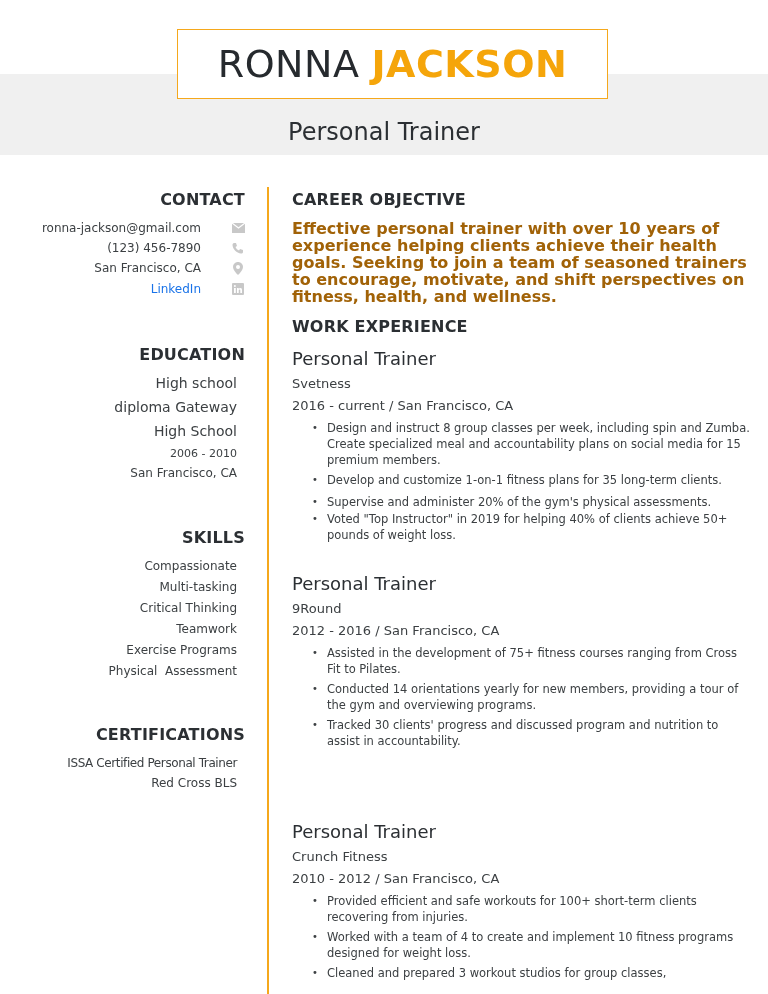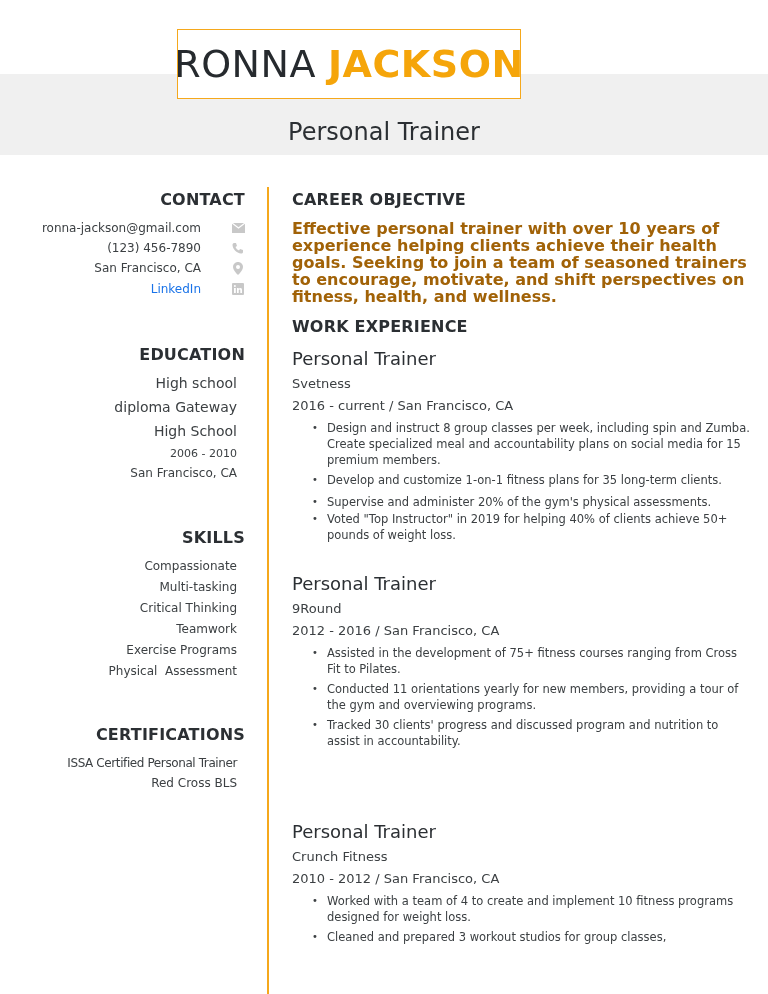--- a/index.html
+++ b/index.html
@@ -1,20 +1,20 @@
 <!DOCTYPE html>
 <html><head>
 <meta charset="utf-8">
 <style>
   * { box-sizing: border-box; margin: 0; padding: 0; }
   html, body { width: 768px; height: 994px; overflow: hidden; background: #ffffff; }
   body { position: relative; font-family: "DejaVu Sans", sans-serif; color: #2b2f33; }
 
   .gray-band { position: absolute; left: 0; top: 74px; width: 768px; height: 81px; background: #f0f0f0; }
-  .name-box { position: absolute; left: 177px; top: 29px; width: 344px; height: 70px; border: 1.5px solid #f5a81c; background: #ffffff; display: flex; align-items: center; justify-content: center; }
+  .name-box { position: absolute; left: 177px; top: 29px; width: 431px; height: 70px; border: 1.5px solid #f5a81c; background: #ffffff; display: flex; align-items: center; justify-content: center; }
   .name-box .first { font-size: 38px; color: #262a2e; letter-spacing: 0.5px; }
   .name-box .last { font-size: 38px; color: #f5a50a; font-weight: bold; margin-left: 12px; letter-spacing: 0.5px; }
   .job-title { position: absolute; left: 0; top: 118px; width: 768px; text-align: center; font-size: 24px; color: #2b2f33; }
 
   .divider { position: absolute; left: 267px; top: 187px; width: 2px; height: 807px; background: #f5a81c; }
 
   .left-col { position: absolute; left: 0; top: 0; width: 245px; text-align: right; }
   .sec-head-l { position: absolute; right: 0; font-size: 16px; font-weight: bold; color: #2b2f33; letter-spacing: 0.2px; }
   .contact-row { position: absolute; right: 0; font-size: 12px; color: #3c4043; display: flex; align-items: center; justify-content: flex-end; gap: 24px; }
   .contact-row .ico { width: 14px; height: 14px; margin-left: 6px; display: inline-flex; align-items: center; justify-content: center; }
@@ -125,27 +125,28 @@
       <li>Voted "Top Instructor" in 2019 for helping 40% of clients achieve 50+ pounds of weight loss.</li>
     </ul>
   </div>
 
   <div class="job" style="top:571px;">
     <div class="job-title-r">Personal Trainer</div>
     <div class="company">9Round</div>
     <div class="period">2012 - 2016 / San Francisco, CA</div>
     <ul class="bullets">
       <li>Assisted in the development of 75+ fitness courses ranging from Cross Fit to Pilates.</li>
-      <li>Conducted 11 orientations yearly for new members, providing a tour of the gym and overviewing programs.</li>
+      <li>Conducted 14 orientations yearly for new members, providing a tour of the gym and overviewing programs.</li>
       <li>Tracked 30 clients' progress and discussed program and nutrition to assist in accountability.</li>
     </ul>
   </div>
 
   <div class="job" style="top:819px;">
     <div class="job-title-r">Personal Trainer</div>
     <div class="company">Crunch Fitness</div>
     <div class="period">2010 - 2012 / San Francisco, CA</div>
     <ul class="bullets">
+      <li>Provided efficient and safe workouts for 100+ short-term clients recovering from injuries.</li>
       <li>Worked with a team of 4 to create and implement 10 fitness programs designed for weight loss.</li>
       <li>Cleaned and prepared 3 workout studios for group classes,</li>
     </ul>
   </div>
 </div>
 
 </body></html>

